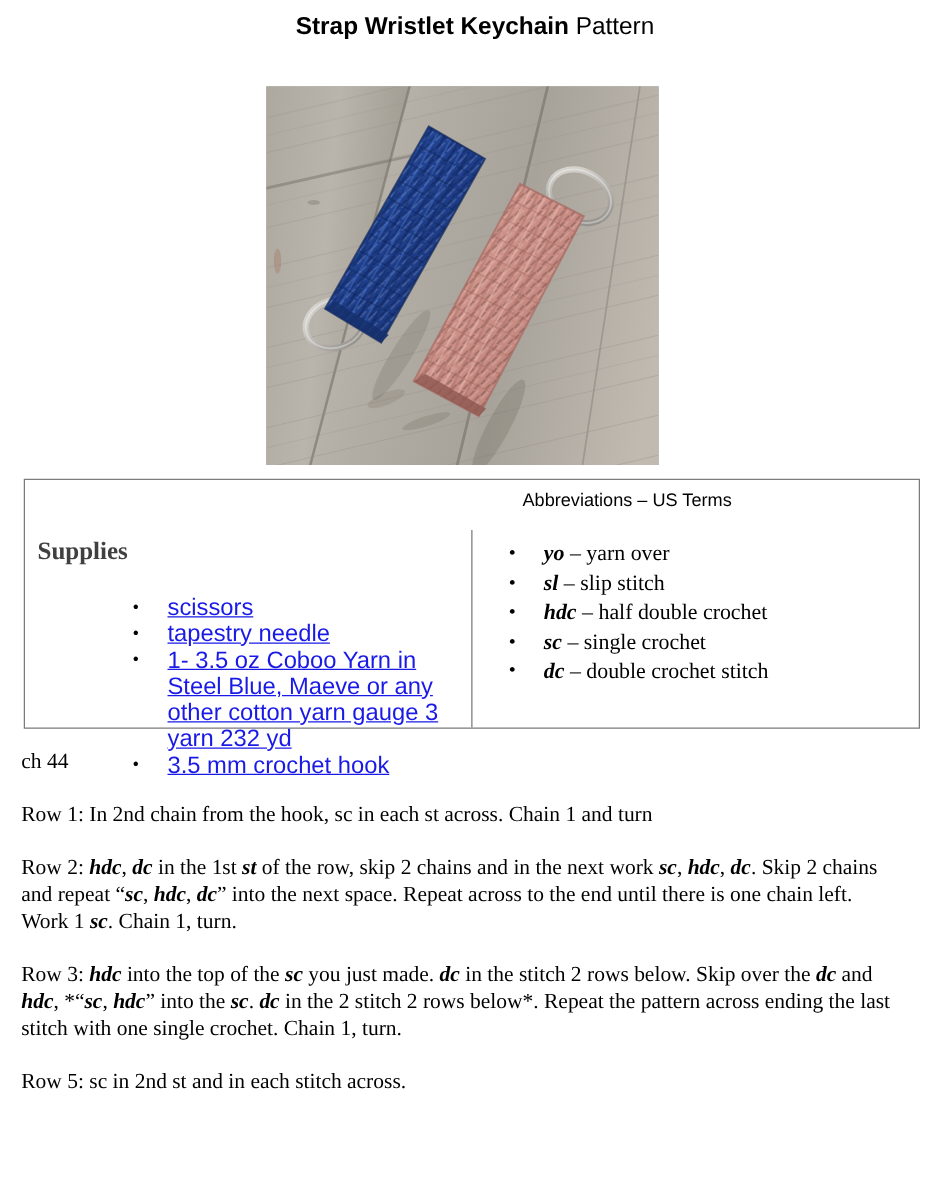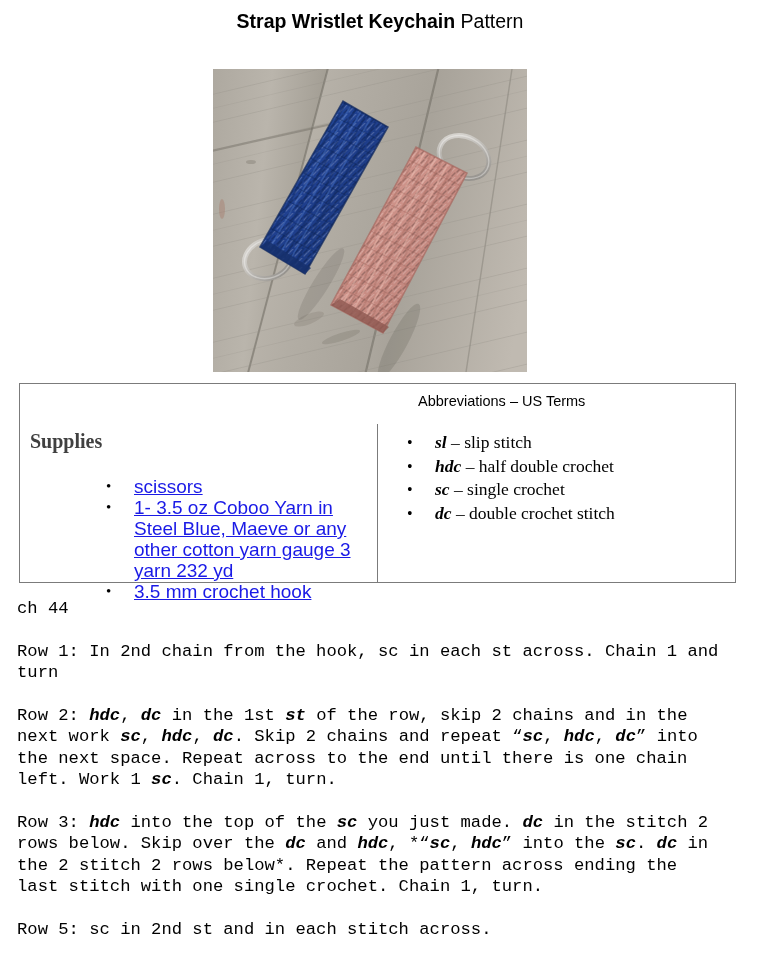--- a/index.html
+++ b/index.html
@@ -156,21 +156,21 @@
 
   
   .instructions {
     position: absolute;
     left: 17px;
     top: 598px;
     width: 720px;
   }
   .instructions p {
     margin: 0 16px 21px 0;
-    font-family: Liberation Mono, monospace;
+    font-family: Liberation Serif, serif;
     font-size: 17.2px;
     line-height: 21.5px;
     color: #000;
     text-align: left;
   }
   .instructions p:last-child { margin-bottom: 0; }
   .instructions b.st {
     font-weight: bold;
     font-style: italic;
   }
@@ -364,28 +364,30 @@
     </g>
   </svg>
 </div>
 
 <div class="supply-table">
 
   <div class="col-left">
     <div class="supplies-head">Supplies</div>
     <ul class="bullets supplies-list">
       <li><span class="link">scissors</span></li>
+      <li><span class="link">tapestry needle</span></li>
       <li><span class="link">1- 3.5 oz Coboo Yarn in Steel Blue, Maeve or any other cotton yarn gauge 3 yarn 232 yd</span></li>
       <li><span class="link">3.5 mm crochet hook</span></li>
     </ul>
   </div>
 
   <div class="col-right">
     <div class="abbr-head">Abbreviations – US Terms</div>
     <ul class="bullets abbr-list">
+      <li><span class="abbr">yo</span><span> – yarn over</span></li>
       <li><span class="abbr">sl</span><span> – slip stitch</span></li>
       <li><span class="abbr">hdc</span><span> – half double crochet</span></li>
       <li><span class="abbr">sc</span><span> – single crochet</span></li>
       <li><span class="abbr">dc</span><span> – double crochet stitch</span></li>
     </ul>
   </div>
 </div>
 
 <div class="instructions">
 

